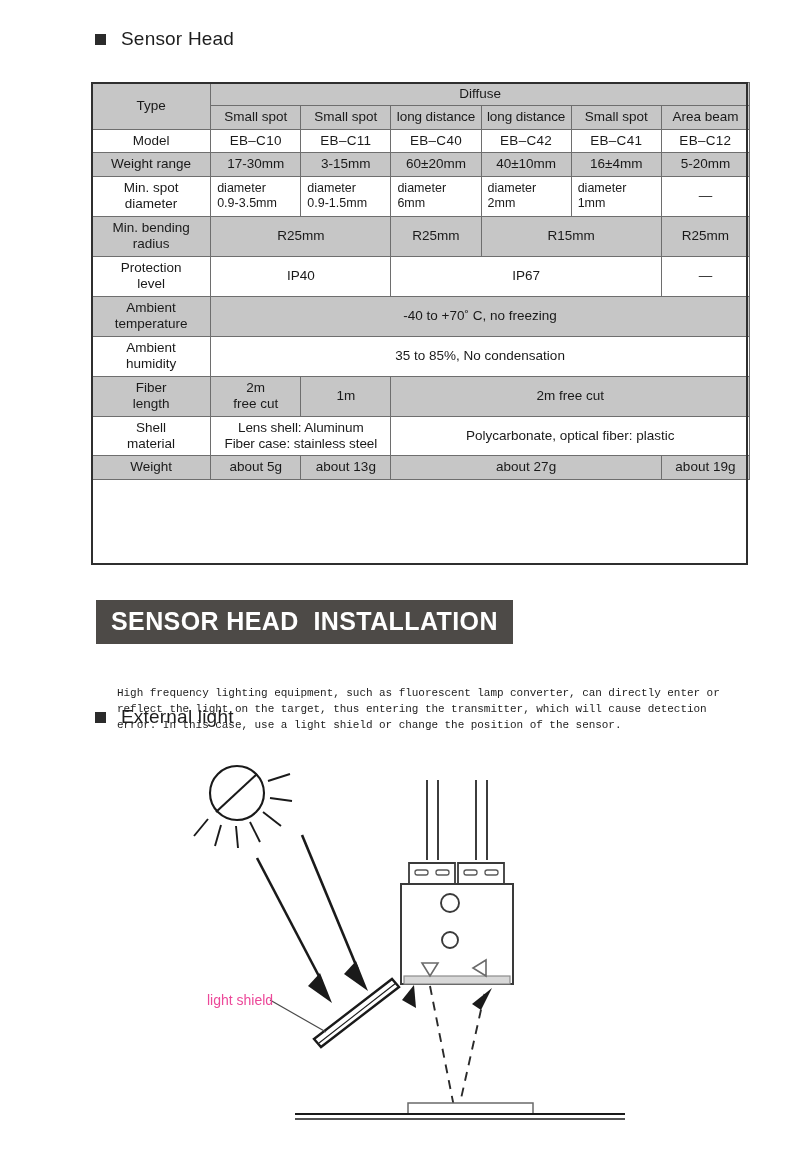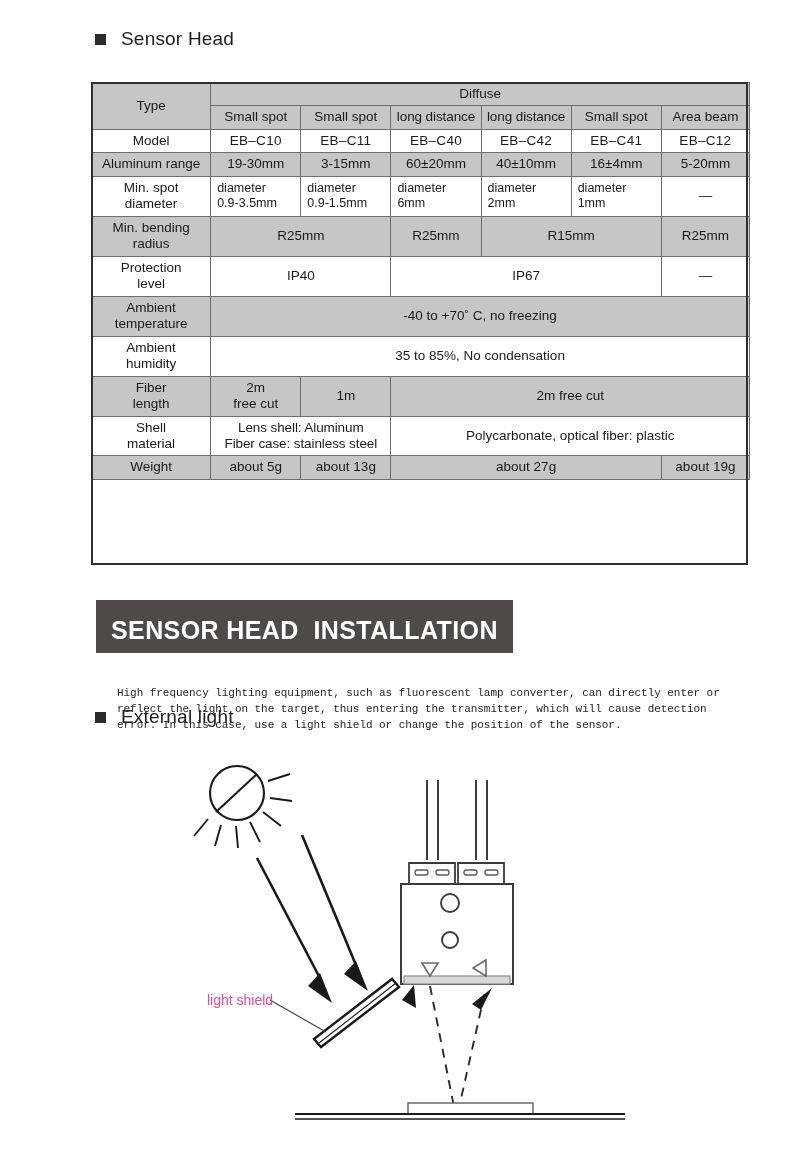--- a/index.html
+++ b/index.html
@@ -89,21 +89,21 @@
   
   .banner {
     position: absolute;
     left: 96px;
     top: 600px;
     background: #4d4a47;
     color: #ffffff;
     font-size: 25px;
     font-weight: bold;
     letter-spacing: .4px;
-    padding: 16px 15px 8px 15px;
+    padding: 7px 15px 8px 15px;
     white-space: pre;
   }
 
   
   .body-para {
     position: absolute;
     left: 117px;
     top: 685px;
     width: 630px;
     font-size: 11px;
@@ -167,22 +167,22 @@
         <td class="white rowlabel">Model</td>
         <td class="white model-cell">EB–C10</td>
         <td class="white model-cell">EB–C11</td>
         <td class="white model-cell">EB–C40</td>
         <td class="white model-cell">EB–C42</td>
         <td class="white model-cell">EB–C41</td>
         <td class="white model-cell">EB–C12</td>
       </tr>
 
       <tr>
-        <td class="shade rowlabel">Aluminum range</td>
-        <td class="shade">19-30mm</td>
+        <td class="shade rowlabel">Weight range</td>
+        <td class="shade">17-30mm</td>
         <td class="shade">3-15mm</td>
         <td class="shade">60±20mm</td>
         <td class="shade">40±10mm</td>
         <td class="shade">16±4mm</td>
         <td class="shade">5-20mm</td>
       </tr>
 
       <tr>
         <td class="white rowlabel">
           <span>Min. spot</span><br>

